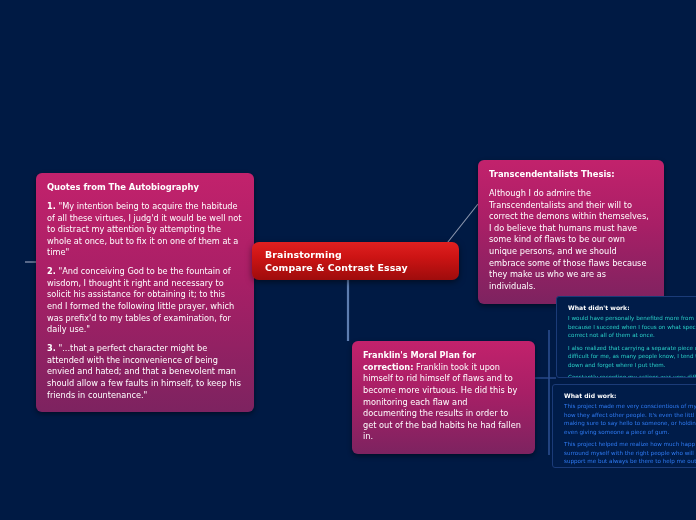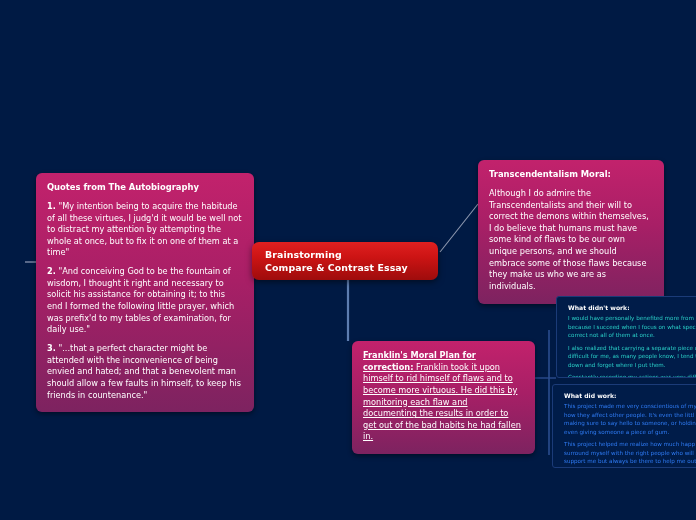--- a/index.html
+++ b/index.html
@@ -58,21 +58,21 @@
     font-weight: bold;
   }
   .inline-title {
     font-weight: bold;
   }
 
   
   #center-node {
     left: 252px;
     top: 242px;
-    width: 186px;
+    width: 207px;
     height: 38px;
     background: linear-gradient(180deg, #e02020 0%, #cc1414 40%, #9e0c0c 100%);
     border-radius: 7px;
     box-shadow: 0 2px 6px rgba(0,0,0,0.5);
     padding: 7px 0 0 13px;
     font-weight: bold;
     font-size: 9.4px;
     line-height: 1.38;
     letter-spacing: 0.1px;
   }
@@ -85,21 +85,20 @@
   }
   #thesis-node {
     left: 478px;
     top: 160px;
     width: 186px;
   }
   #franklin-node {
     left: 352px;
     top: 341px;
     width: 183px;
-    text-decoration: underline;
   }
   #offscreen-node {
     left: -58px;
     top: 216px;
     width: 83px;
     font-size: 7.4px;
     line-height: 1.5;
     background: transparent;
     box-shadow: none;
     color: #cfd6e8;
@@ -183,21 +182,21 @@
     <p><span class="num">2.</span> <span>"And conceiving God to be the fountain of wisdom, I thought it right and necessary to solicit his assistance for obtaining it; to this end I formed the following little prayer, which was prefix'd to my tables of examination, for daily use."</span></p>
     <p><span class="num">3.</span> <span>"...that a perfect character might be attended with the inconvenience of being envied and hated; and that a benevolent man should allow a few faults in himself, to keep his friends in countenance."</span></p>
   </div>
 
   <div class="node" id="center-node">
     <div>Brainstorming</div>
     <div>Compare &amp; Contrast Essay</div>
   </div>
 
   <div class="node node-magenta" id="thesis-node">
-    <span class="title">Transcendentalism Moral:</span>
+    <span class="title">Transcendentalists Thesis:</span>
     <p>Although I do admire the Transcendentalists and their will to correct the demons within themselves, I do believe that humans must have some kind of flaws to be our own unique persons, and we should embrace some of those flaws because they make us who we are as individuals.</p>
   </div>
 
   <div class="node node-magenta" id="franklin-node">
     <p><span class="inline-title">Franklin's Moral Plan for correction:</span> <span>Franklin took it upon himself to rid himself of flaws and to become more virtuous. He did this by monitoring each flaw and documenting the results in order to get out of the bad habits he had fallen in.</span></p>
   </div>
 
   <div class="panel-dark" id="didnt-work-panel">
     <span class="head">What didn't work:</span>
     <p>

